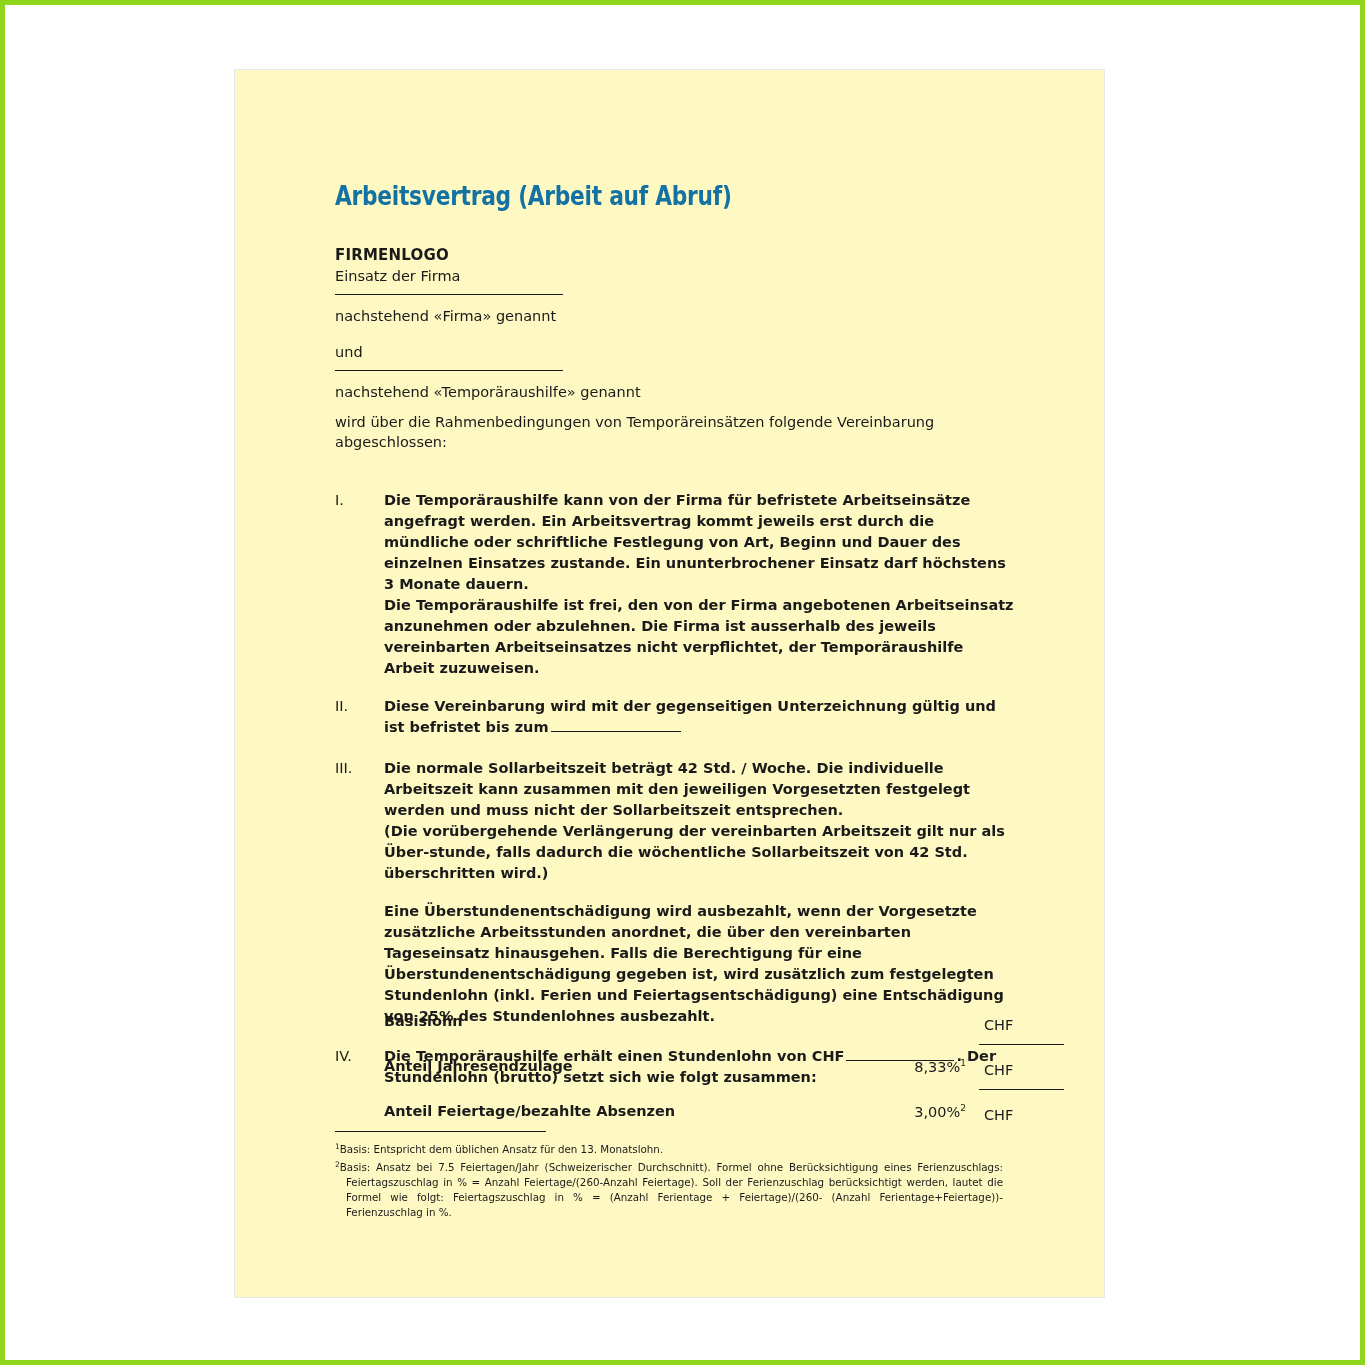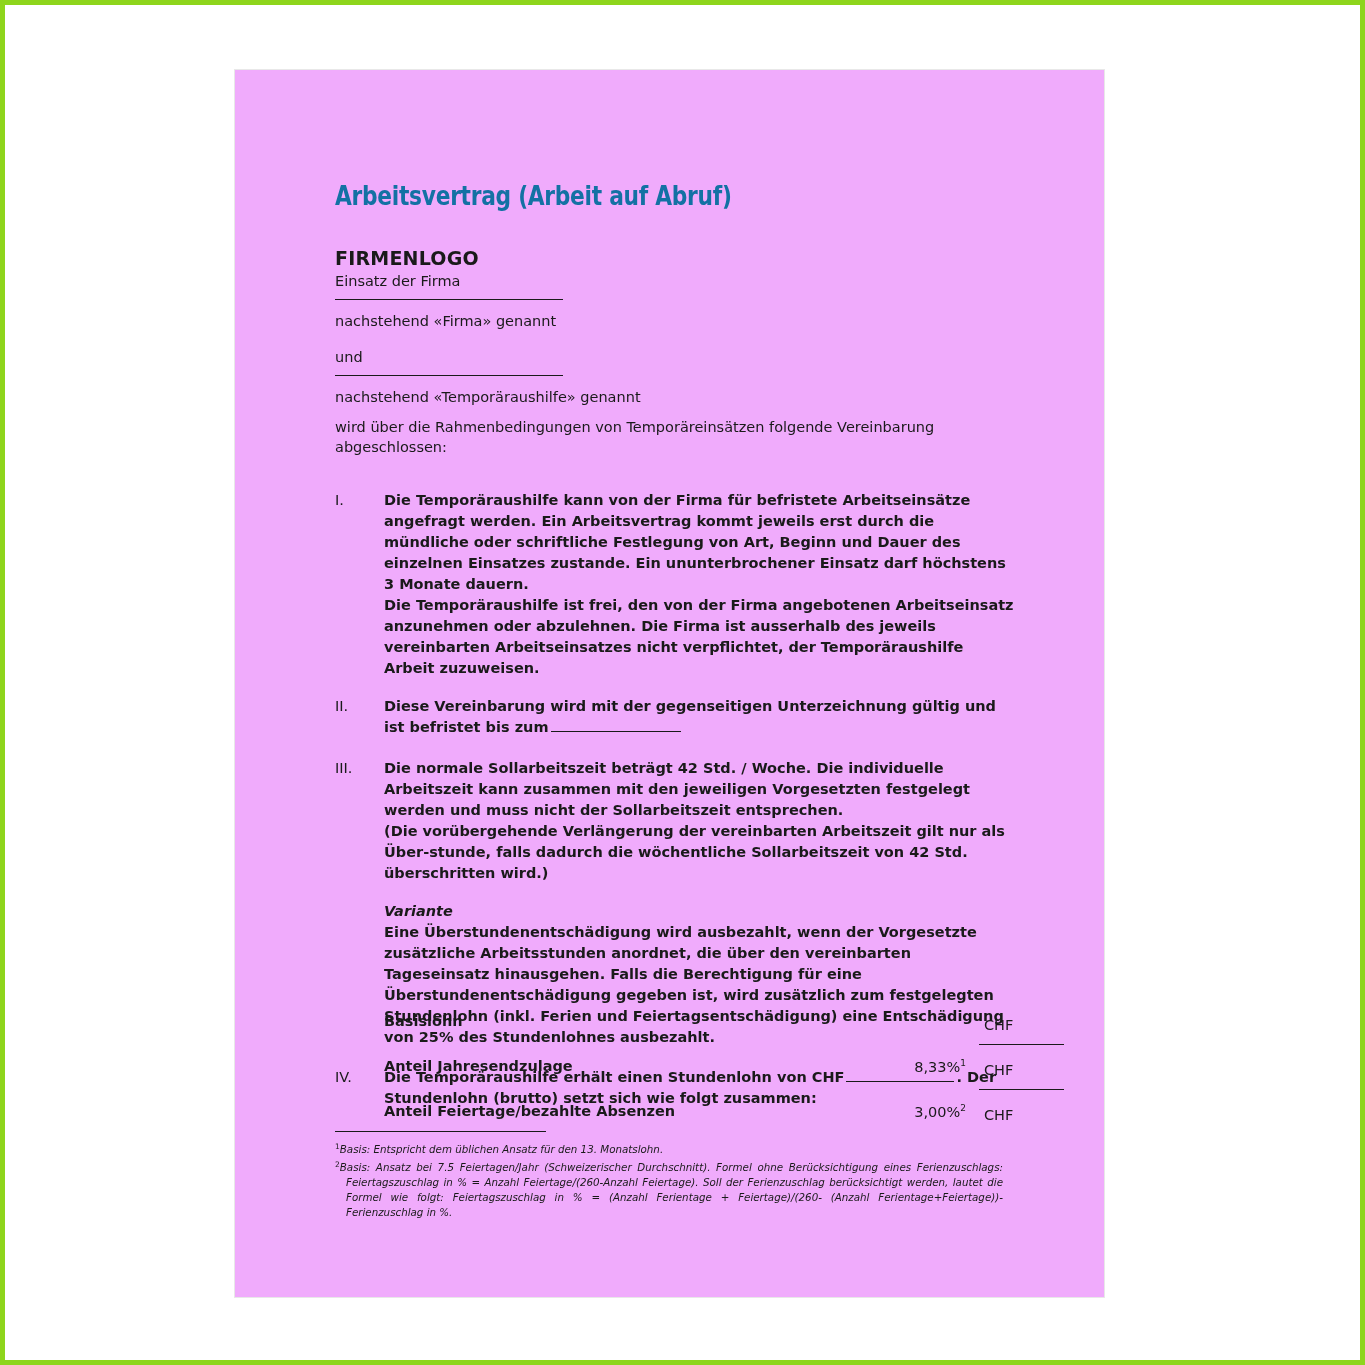--- a/index.html
+++ b/index.html
@@ -23,21 +23,21 @@
     border: 5px solid #8ed51c;
     pointer-events: none;
   }
   .page-sheet {
     position: absolute;
     left: 234px;
     top: 69px;
     width: 871px;
     height: 1229px;
     box-sizing: border-box;
-    background: #f0abfc;
+    background: #fef9c3;
     border: 1px solid #e8e8e8;
     box-shadow: 0 0 0 0 rgba(0,0,0,0);
     padding-left: 36px;
   }
   .page-inner {
     position: absolute;
     left: 0; top: 0;
     width: 100%;
     height: 100%;
   }
@@ -60,21 +60,21 @@
     position: absolute;
     left: 100px;
     top: 175px;
     width: 700px;
     font-size: 14.5px;
     color: #1a1a1a;
     line-height: 1.38;
   }
   .firmenlogo {
     font-weight: bold;
-    font-size: 19px;
+    font-size: 15px;
     letter-spacing: 0.2px;
     margin: 0 0 11px 0;
   }
   .intro p {
     margin: 0 0 0 0;
   }
   .gap-sm { height: 16px; }
   .gap-xs { height: 10px; }
   .blank-rule {
     width: 228px;
@@ -188,21 +188,20 @@
     padding-left: 11px;
     text-indent: -11px;
     margin: 0 0 1px 0;
   }
   .fn-item sup {
     font-size: 7.5px;
     vertical-align: super;
   }
   .fn-item .fn-inner {
     display: inline;
-    font-style: italic;
   }
 </style>
 </head>
 <body>
 
 <div class="green-frame"></div>
 
 <div class="page-sheet">
   <div class="page-inner">
 
@@ -237,21 +236,20 @@
           <p><span>Diese Vereinbarung wird mit der gegenseitigen Unterzeichnung gültig und ist befristet bis zum</span><span class="inline-blank"></span></p>
         </div>
       </div>
 
       <div class="clause" style="margin-bottom:19px;">
         <div class="clause-num">III.</div>
         <div class="clause-body">
           <p>Die normale Sollarbeitszeit beträgt 42 Std. / Woche. Die individuelle  Arbeitszeit kann zusammen mit den jeweiligen Vorgesetzten festgelegt werden und muss nicht der Sollarbeitszeit entsprechen.</p>
           <p>(Die vorübergehende Verlängerung der vereinbarten Arbeitszeit gilt nur als Über-stunde, falls dadurch die wöchentliche Sollarbeitszeit von 42 Std. überschritten wird.)</p>
           <div class="variante-block">
-            <p class="variante-label">Variante</p>
             <p>Eine Überstundenentschädigung wird ausbezahlt, wenn der Vorgesetzte zusätzliche Arbeitsstunden anordnet, die über den vereinbarten Tageseinsatz hinausgehen. Falls die Berechtigung für eine Überstundenentschädigung gegeben ist, wird zusätzlich zum festgelegten Stundenlohn (inkl. Ferien und Feiertagsentschädigung) eine Entschädigung von 25% des Stundenlohnes ausbezahlt.</p>
           </div>
         </div>
       </div>
 
       <div class="clause">
         <div class="clause-num">IV.</div>
         <div class="clause-body">
           <p><span>Die Temporäraushilfe erhält einen Stundenlohn von CHF</span><span class="inline-blank short"></span><span>. Der Stundenlohn (brutto) setzt sich wie folgt zusammen:</span></p>
         </div>

